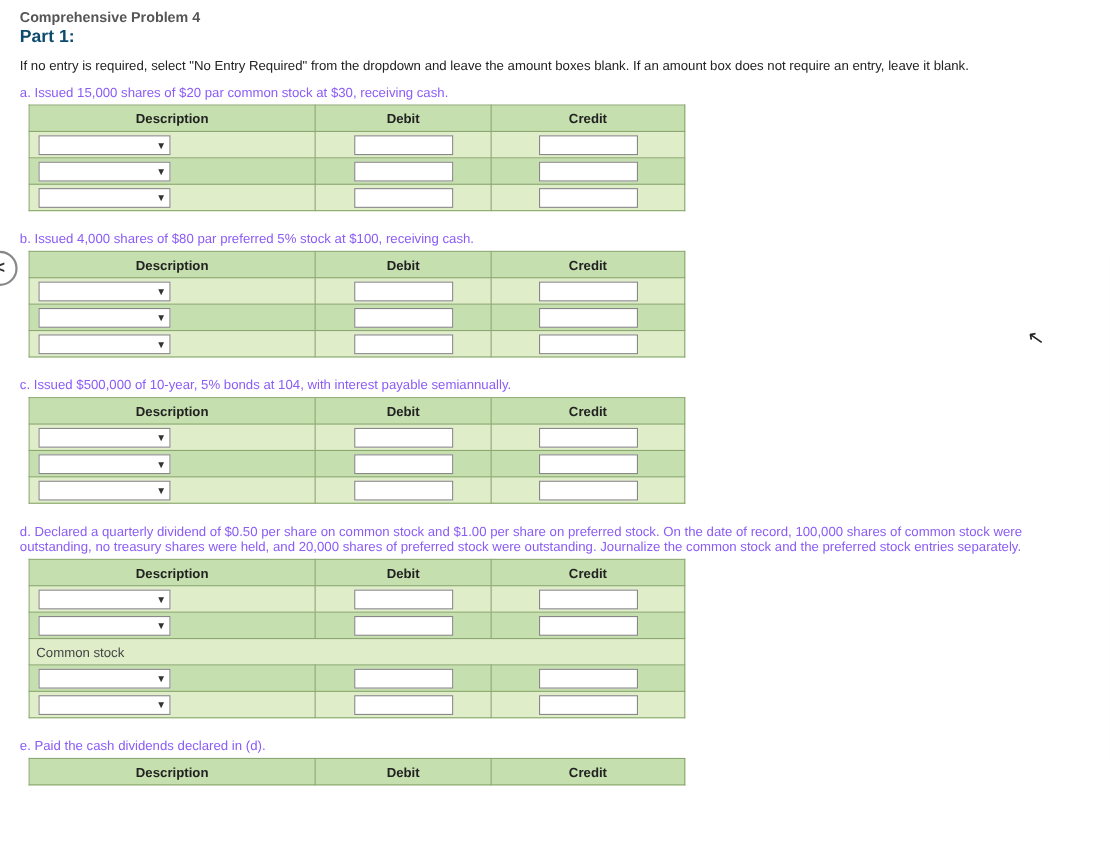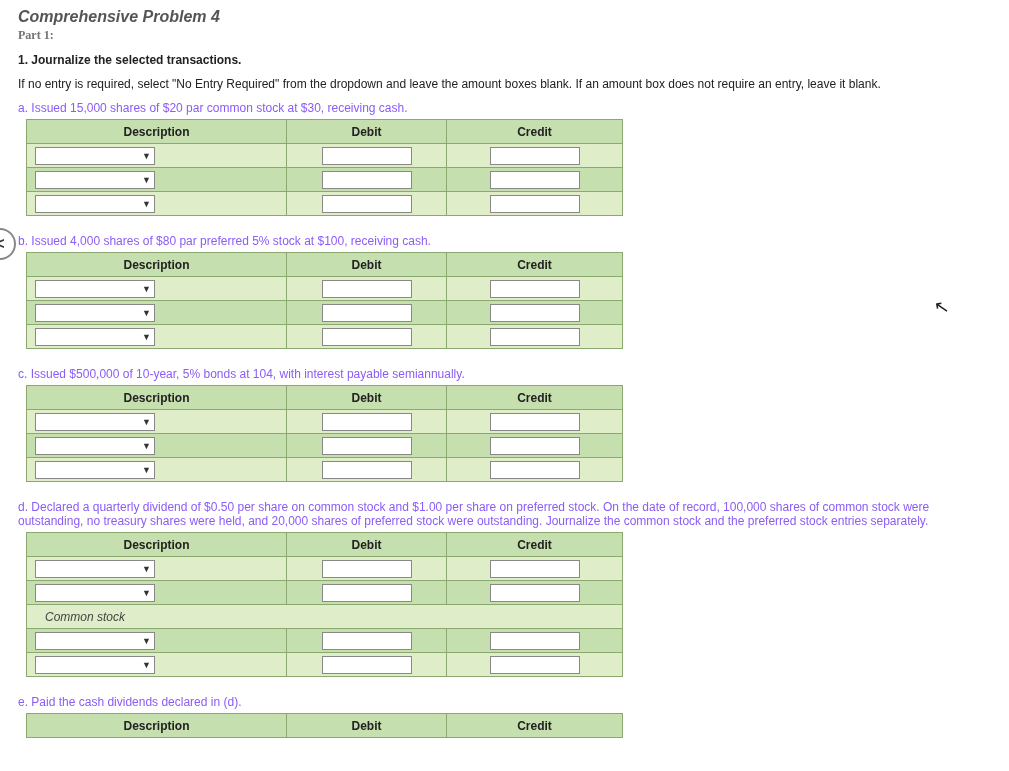--- a/index.html
+++ b/index.html
@@ -26,22 +26,22 @@
     border-radius: 50%;
     background: #fff;
     border: 2px solid #888;
     display: flex;
     align-items: center;
     justify-content: center;
     font-size: 16px;
     font-weight: bold;
     color: #333;
   }
-  .title-problem { font-weight: bold; color: #555; margin: 0 0 2px 0; font-size: 16px; font-style: italic; }
-  .title-part { font-weight: bold; color: #737373; margin: 0 0 10px 0; font-size: 12px; font-family: Liberation Serif, serif; }
+  .title-problem { font-weight: bold; color: #555; margin: 0 0 2px 0; font-size: 13px; }
+  .title-part { font-weight: bold; color: #0c4a6e; margin: 0 0 10px 0; font-size: 16px; }
   .intro { margin: 0 0 12px 0; color: #222; }
   .instr-num { font-weight: bold; margin: 0 0 10px 0; color: #222; }
   .instr { margin: 0 0 10px 0; color: #222; }
   .item { margin: 0 0 4px 0; color: #8b5cf6; }
 
   table.journal {
     border-collapse: collapse;
     margin: 0 0 18px 8px;
     table-layout: fixed;
   }
@@ -91,24 +91,23 @@
     color: #333;
   }
   .amt-field {
     width: 90px;
     height: 18px;
     background: #fff;
     border: 1px solid #888;
     margin: 0 auto;
   }
   .section-label {
-    padding-left: 18px;
+    padding-left: 6px;
     font-size: 12px;
     color: #444;
-    font-style: italic;
   }
   .section-row td {
     height: 20px;
   }
   .cursor-icon {
     position: absolute;
     right: 60px;
     top: 296px;
     font-size: 18px;
     color: #222;
@@ -122,21 +121,20 @@
 
   <div class="nav-circle">
     <span>&lt;</span>
   </div>
 
   <span class="cursor-icon">↖</span>
 
   <p class="title-problem">Comprehensive Problem 4</p>
   <p class="title-part">Part 1:</p>
 
-  <p class="instr-num">1. Journalize the selected transactions.</p>
   <p class="instr">If no entry is required, select "No Entry Required" from the dropdown and leave the amount boxes blank. If an amount box does not require an entry, leave it blank.</p>
 
   <p class="item">a. Issued 15,000 shares of $20 par common stock at $30, receiving cash.</p>
   <table class="journal">
     <tbody>
         <tr>
       <th class="col-desc">Description</th>
       <th class="col-debit">Debit</th>
       <th class="col-credit">Credit</th>
     </tr>

